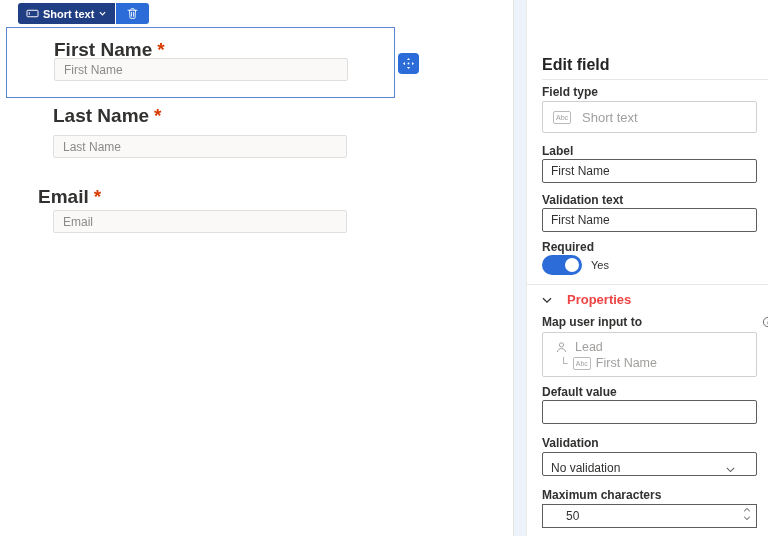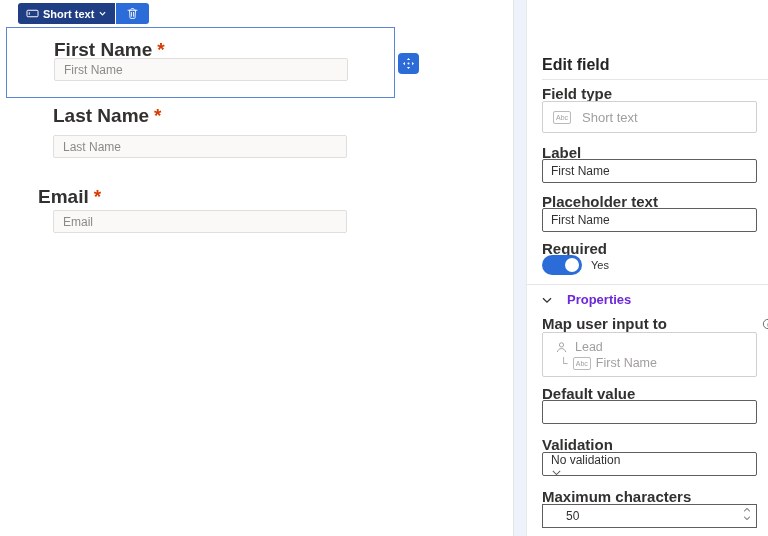--- a/index.html
+++ b/index.html
@@ -36,47 +36,47 @@
   .row2-label { position:absolute; left:53px; top:105px; }
   .row2-input { position:absolute; left:53px; top:135px; }
   .row3-label { position:absolute; left:38px; top:186px; }
   .row3-input { position:absolute; left:53px; top:210px; }
 
   
   .panel > * { position:absolute; }
   .p-title { left:15px; top:12px; font-size:16px; font-weight:bold; color:#242424; }
   .p-div1 { left:15px; right:0; top:35px; height:1px; background:#e8e6e4; }
   .p-div2 { left:0; right:0; top:240px; height:1px; background:#e8e6e4; }
-  .p-label { left:15px; width:215px; font-size:15px; font-weight:bold; color:#323130; }
+  .p-label { left:15px; width:215px; font-size:12px; font-weight:bold; color:#323130; }
   .p-box { left:15px; width:215px; border-radius:2px; }
   .ft-box { top:57px; height:32px; border:1px solid #d2d0ce; display:flex;
     align-items:center; gap:11px; padding-left:10px; }
   .ft-text { font-size:13px; color:#a19f9d; }
   .abc-chip { display:inline-block; font-size:7px; line-height:9px; color:#a19f9d;
     border:1px solid #bcbab8; border-radius:2px; padding:1px 2px; background:#fff; }
   .p-input { height:24px; border:1px solid #605e5c; background:#fff; font-family:inherit;
     font-size:12px; color:#323130; padding:0 8px; }
   .toggle-row { left:15px; display:flex; align-items:center; gap:9px; }
   .tg { width:40px; height:20px; border-radius:10px; position:relative; cursor:pointer; flex:0 0 auto; }
   .tg-on { background:#2b6cd9; }
   .tg-on::after { content:""; position:absolute; right:3px; top:3px; width:14px; height:14px;
     border-radius:50%; background:#fff; }
   .tg-off { background:#fff; border:1px solid #50555b; }
   .tg-off::after { content:""; position:absolute; left:3px; top:2.5px; width:13px; height:13px;
     border-radius:50%; background:#3b3a39; }
   .tg-text { font-size:11px; color:#323130; }
   .props-head { left:14px; top:248px; display:flex; align-items:center; gap:14px; cursor:pointer; }
-  .props-head span { font-size:13px; font-weight:bold; color:#6d28d9; }
+  .props-head span { font-size:13px; font-weight:bold; color:#ef4444; }
   .map-label-row { left:15px; top:271px; display:flex; align-items:center; gap:5px; }
   .map-box { top:288px; height:45px; border:1px solid #d2d0ce; padding:6px 0 0 12px;
     font-size:12.5px; color:#a19f9d; }
   .map-row { display:flex; align-items:center; gap:7px; height:16px; }
   .map-row.indent { padding-left:5px; gap:5px; }
   .corner { font-size:11px; color:#a19f9d; }
-  .dd { display:flex; align-items:flex-start; justify-content:space-between; padding-right:9px; cursor:pointer;flex-direction:column; }
+  .dd { display:flex; align-items:flex-end; justify-content:space-between; padding-right:20px; cursor:pointer; }
   .num-wrap { left:15px; top:460px; width:215px; height:24px; position:absolute; }
   .num-wrap input { width:100%; height:100%;padding-left:23px; }
   .spinner { position:absolute; right:6px; top:3px; display:flex; flex-direction:column;
     gap:2px; cursor:pointer; }
   .icon { display:inline-flex; align-items:center; justify-content:center; }
 </style>
 </head>
 <body>
 
 <div class="canvas">
@@ -146,21 +146,21 @@
 
   <div class="p-label" style="top:41px">Field type</div>
   <div class="p-box ft-box">
     <span class="abc-chip">Abc</span>
     <span class="ft-text">Short text</span>
   </div>
 
   <div class="p-label" style="top:100px">Label</div>
   <input class="p-box p-input" style="top: 115px;" type="text" value="First Name">
 
-  <div class="p-label" style="top:149px">Placeholder text</div>
+  <div class="p-label" style="top:149px">Validation text</div>
   <input class="p-box p-input" style="top: 164px;" type="text" value="First Name">
 
   <div class="p-label" style="top:196px">Required</div>
   <div class="toggle-row" style="top:211px">
     <div class="tg tg-on"></div>
     <span class="tg-text">Yes</span>
   </div>
 
   <div class="p-div2"></div>
 

